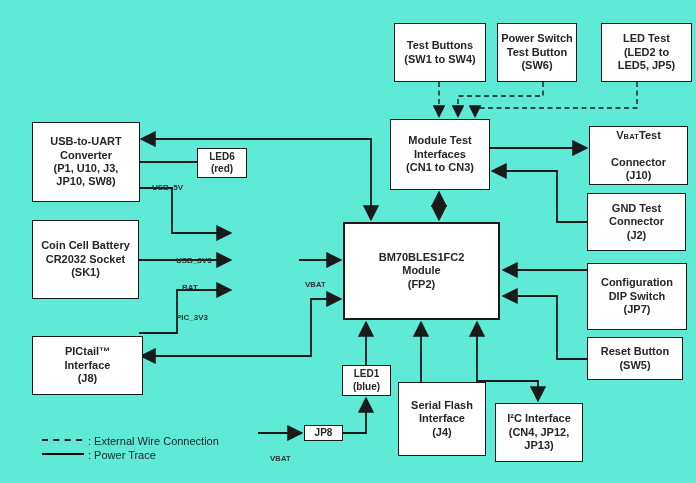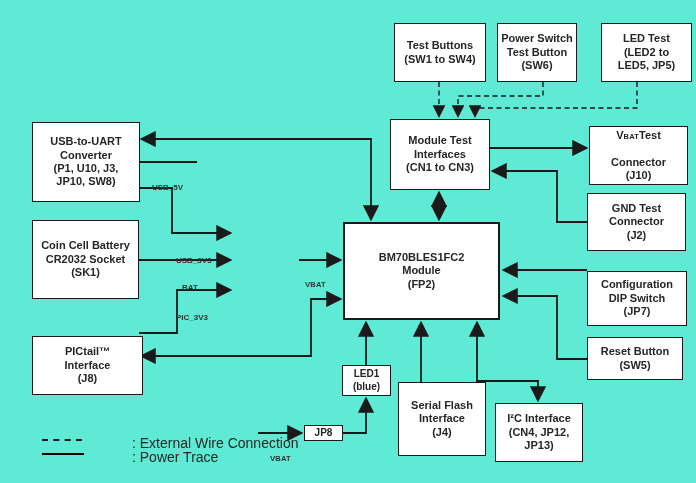--- a/index.html
+++ b/index.html
@@ -14,21 +14,21 @@
   }
   .box-label{
     white-space:pre-line;font-size:11px;font-weight:600;line-height:1.22;color:#262626;
   }
   .box-label.small{font-size:10px;}
   .sc{font-size:7.5px;font-weight:600;letter-spacing:0.2px;}
   .wire-label{
     position:absolute;font-size:8px;font-weight:600;color:#333;white-space:nowrap;margin-top:34px;
   }
   #wires{position:absolute;left:0;top:0;}
-  .legend-item{position:absolute;font-size:14px;font-weight:500;color:#262626;white-space:nowrap;margin-left:44px;}
+  .legend-item{position:absolute;font-size:11px;font-weight:500;color:#262626;white-space:nowrap;}
   .legend-dash{position:absolute;width:40px;border-top:2px dashed #1a1a1a;}
   .legend-solid{position:absolute;width:42px;height:0;border-top:2.5px solid #000;}
   .l1{display:flex;align-items:baseline;justify-content:center;}
 </style>
 </head>
 <body>
 
 <div id="stage">
 
   <svg id="wires" width="696" height="483" viewBox="0 0 696 483">
@@ -77,20 +77,24 @@
 (LED2 to
 LED5, JP5)</span>
   </div>
 
   <div class="box" style="left:32px;top:122px;width:108px;height:80px">
     <span class="box-label">USB-to-UART
 Converter
 (P1, U10, J3,
 JP10, SW8)</span>
   </div>
+  <div class="box" style="left:197px;top:148px;width:50px;height:30px">
+    <span class="box-label small">LED6
+(red)</span>
+  </div>
   <div class="box" style="left:32px;top:220px;width:107px;height:79px">
     <span class="box-label">Coin Cell Battery
 CR2032 Socket
 (SK1)</span>
   </div>
   <div class="box" style="left:32px;top:336px;width:111px;height:59px">
     <span class="box-label">PICtail™
 Interface
 (J8)</span>
   </div>
@@ -113,21 +117,21 @@
       </div>
       <div>Connector
 (J10)</div>
     </div>
   </div>
   <div class="box" style="left:587px;top:193px;width:99px;height:58px">
     <span class="box-label">GND Test
 Connector
 (J2)</span>
   </div>
-  <div class="box" style="left:587px;top:271px;width:100px;height:55px">
+  <div class="box" style="left:587px;top:263px;width:100px;height:67px">
     <span class="box-label">Configuration
 DIP Switch
 (JP7)</span>
   </div>
   <div class="box" style="left:587px;top:337px;width:96px;height:43px">
     <span class="box-label">Reset Button
 (SW5)</span>
   </div>
 
   <div class="box" style="left:342px;top:365px;width:49px;height:31px">

